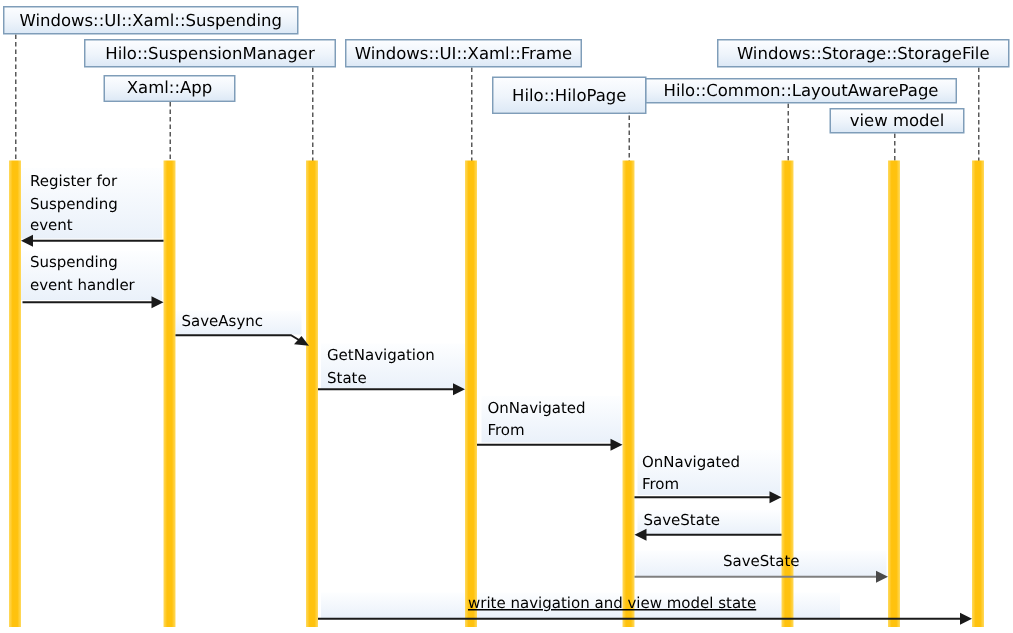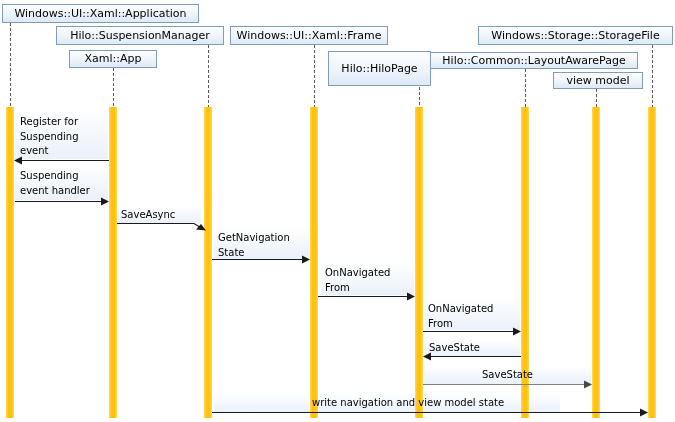--- a/index.html
+++ b/index.html
@@ -94,25 +94,25 @@
     <g>
       <line class="msg-gray" x1="423" y1="384.5" x2="585" y2="384.5"></line>
       <polygon class="head-gray" points="592,384.5 584,380.5 584,388.5"></polygon>
     </g>
     <g>
       <line class="msg" x1="212" y1="412.5" x2="641" y2="412.5"></line>
       <polygon class="head" points="648,412.5 640,408.5 640,416.5"></polygon>
     </g>
   </svg>
 
-  <div class="pbox" style="left:2px;top:4px;width:197px;height:19px;">Windows::UI::Xaml::Application</div>
+  <div class="pbox" style="left:2px;top:4px;width:197px;height:19px;">Windows::UI::Xaml::Suspending</div>
   <div class="pbox" style="left:56px;top:26px;width:168px;height:19px;">Hilo::SuspensionManager</div>
   <div class="pbox" style="left:69px;top:50px;width:88px;height:18px;">Xaml::App</div>
   <div class="pbox" style="left:230px;top:26px;width:158px;height:19px;">Windows::UI::Xaml::Frame</div>
-  <div class="pbox" style="left:328px;top:51px;width:103px;height:35px;">Hilo::HiloPage</div>
+  <div class="pbox" style="left:328px;top:51px;width:103px;height:25px;">Hilo::HiloPage</div>
   <div class="pbox" style="left:553px;top:72px;width:90px;height:17px;">view model</div>
   <div class="pbox" style="left:430px;top:52px;width:208px;height:17px;">Hilo::Common::LayoutAwarePage</div>
   <div class="pbox" style="left:478px;top:26px;width:195px;height:19px;">Windows::Storage::StorageFile</div>
 
   <div class="mband" style="left:14px;top:112px;width:94px;height:47px;"></div>
   <div class="mband" style="left:14px;top:167px;width:94px;height:33px;"></div>
   <div class="mband" style="left:117px;top:207px;width:84px;height:16px;"></div>
   <div class="mband" style="left:214px;top:229px;width:96px;height:30px;"></div>
   <div class="mband" style="left:321px;top:264px;width:93px;height:31px;"></div>
   <div class="mband" style="left:425px;top:300px;width:95px;height:30px;"></div>
@@ -127,15 +127,15 @@
 event handler</div>
   <div class="mtext" style="left:121px;top:208px;width:80px;">SaveAsync</div>
   <div class="mtext" style="left:218px;top:231px;width:92px;">GetNavigation
 State</div>
   <div class="mtext" style="left:325px;top:266px;width:89px;">OnNavigated
 From</div>
   <div class="mtext" style="left:428px;top:302px;width:92px;">OnNavigated
 From</div>
   <div class="mtext" style="left:429px;top:341px;width:91px;">SaveState</div>
   <div class="mtext" style="left:424px;top:368px;width:167px;text-align:center;">SaveState</div>
-  <div class="mtext" style="left:312px;top:396px;width:248px;">write navigation and view model state</div>
+  <div class="mtext" style="left:312px;top:396px;width:248px;text-decoration:underline;">write navigation and view model state</div>
 
 </div>
 
 </body></html>

